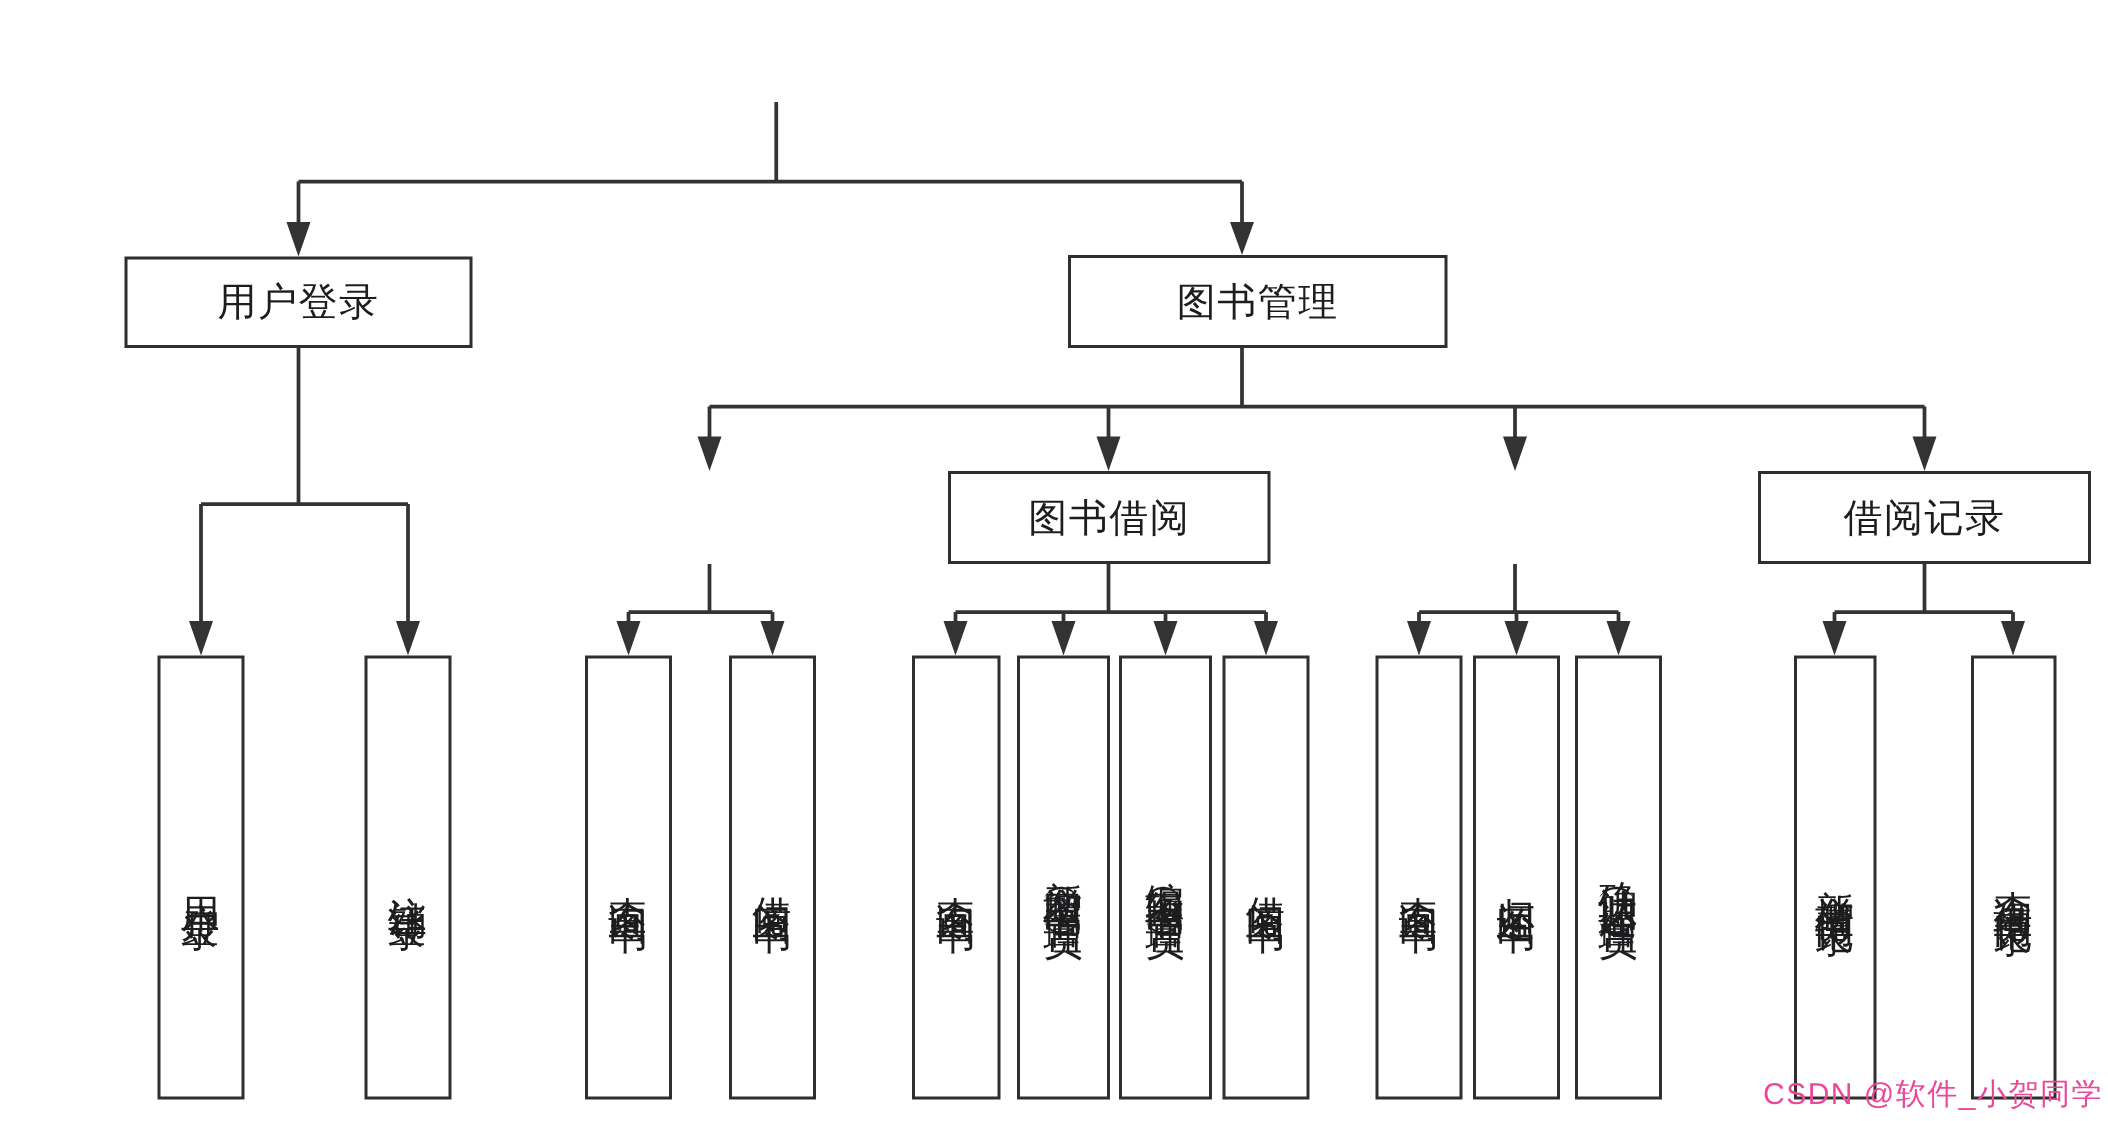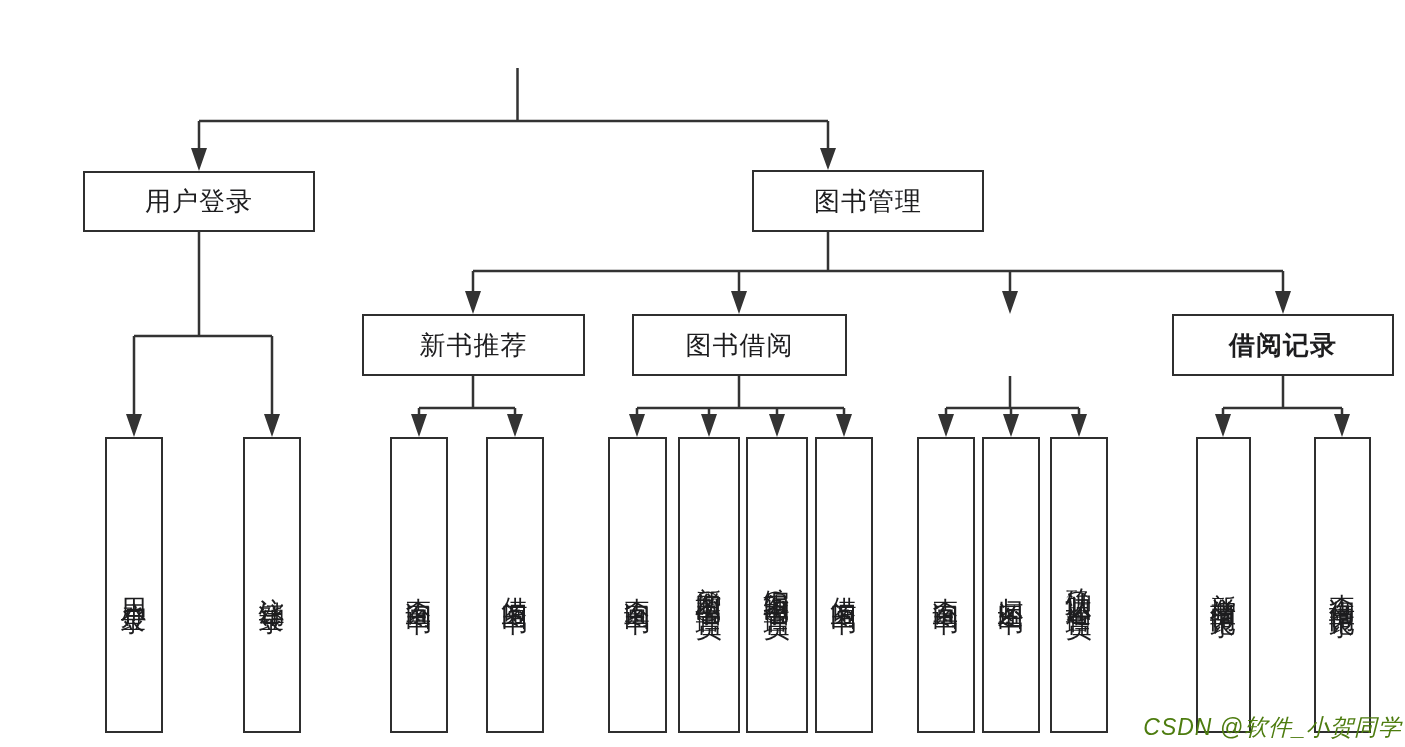--- a/index.html
+++ b/index.html
@@ -20,23 +20,22 @@
     position:absolute; box-sizing:border-box;
     border:2.5px solid #2f2f2f; background:#ffffff;
     display:flex; align-items:center; justify-content:center;
   }
   .vnode span {
     writing-mode:vertical-rl; text-orientation:mixed;
     font-size:26px; letter-spacing:4px; line-height:1;
   }
   .watermark {
     position:absolute; right:3px; bottom:4px;
-    font-size:23px; letter-spacing:1px;
-    color:#4d7c0f;
-    font-style:italic;
+    font-size:20px; letter-spacing:1px;
+    color:#ec4899;
   }
 </style>
 </head>
 <body>
 
 <div class="stage">
 
   <svg class="connectors" width="1405" height="747" viewBox="0 0 1405 747" fill="none" xmlns="http://www.w3.org/2000/svg">
 
     <path d="M517.5 68 V121 M199 121 H828 M199 121 V153 M828 121 V153" stroke="#333333" stroke-width="2.5"></path>
@@ -56,25 +55,24 @@
 
     <path d="M1010 376 V408 M946 408 H1079 M946 408 V421 M1011 408 V421 M1079 408 V421" stroke="#333333" stroke-width="2.5"></path>
     <path d="M938 414 H954 L946 437 Z M1003 414 H1019 L1011 437 Z M1071 414 H1087 L1079 437 Z" fill="#333333"></path>
 
     <path d="M1283 376 V408 M1223 408 H1342 M1223 408 V421 M1342 408 V421" stroke="#333333" stroke-width="2.5"></path>
     <path d="M1215 414 H1231 L1223 437 Z M1334 414 H1350 L1342 437 Z" fill="#333333"></path>
   </svg>
 
 
   <div class="node" style="left:83px; top:171px; width:232px; height:61px;">用户登录</div>
-  <div class="node" style="left:712px; top:170px; width:232px; height:62px;margin-left:40px;">图书管理</div>
+  <div class="node" style="left:712px; top:170px; width:253px; height:62px;">图书管理</div>
 
-  <div class="node" style="left:362px; top:314px; width:223px; height:62px;">新书推荐</div>
   <div class="node" style="left:632px; top:314px; width:215px; height:62px;">图书借阅</div>
-  <div class="node" style="left:1172px; top:314px; width:222px; height:62px;font-weight:bold;">借阅记录</div>
+  <div class="node" style="left:1172px; top:314px; width:222px; height:62px;">借阅记录</div>
 
   <div class="vnode" style="left:105px; top:437px; width:58px; height:296px;">
     <span>用户登录</span>
   </div>
   <div class="vnode" style="left:243px; top:437px; width:58px; height:296px;">
     <span>注销登录</span>
   </div>
 
   <div class="vnode" style="left:390px; top:437px; width:58px; height:296px;">
     <span>查询图书</span>

